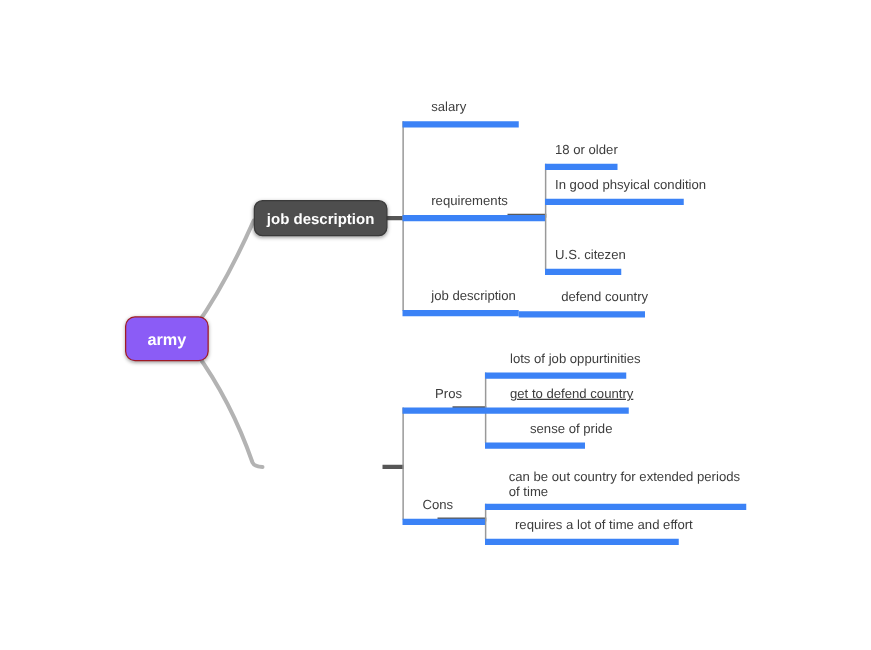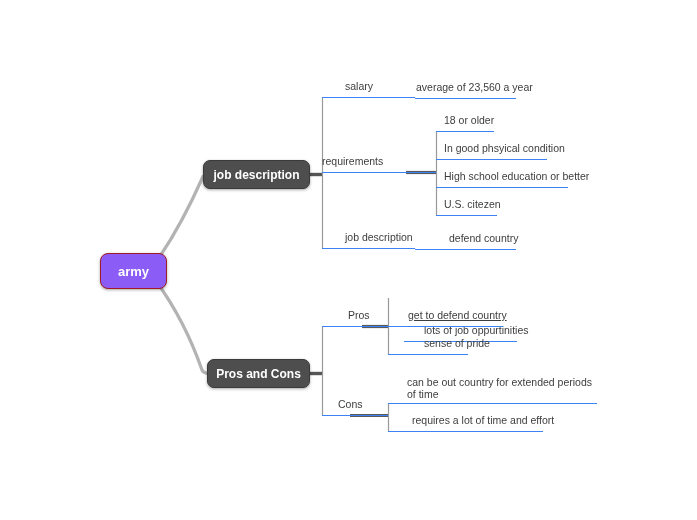--- a/index.html
+++ b/index.html
@@ -49,21 +49,21 @@
     font-size: 12px;
   }
   .node-jobdesc { left: 203px; top: 160px; width: 107px; height: 29px; }
   .node-proscons { left: 207px; top: 359px; width: 103px; height: 29px; }
   .leaf {
     position: absolute;
     box-sizing: border-box;
     font-size: 10.5px;
     line-height: 12px;
     color: #3d3d3d;
-    border-bottom: 1px solid #3b82f6;
+    border-bottom: 5px solid #3b82f6;
     padding-bottom: 5px;
     white-space: nowrap;
   }
   .leaf--wrap {
     white-space: normal;
     line-height: 11.5px;
     padding-bottom: 3px;
   }
 </style>
 </head>
@@ -86,43 +86,40 @@
     <line x1="362" y1="326.5" x2="389" y2="326.5" stroke="#5a5a5a" stroke-width="3.2"></line>
     <line x1="388.5" y1="298" x2="388.5" y2="354.5" stroke="#999999" stroke-width="1.2"></line>
     <line x1="350" y1="415.5" x2="389" y2="415.5" stroke="#5a5a5a" stroke-width="3.2"></line>
     <line x1="388.5" y1="403" x2="388.5" y2="431.5" stroke="#999999" stroke-width="1.2"></line>
   </svg>
 
   <div class="node node-root">army</div>
 
   <div class="node node-branch node-jobdesc">job description</div>
 
-  <div class="node node-branch node-proscons">Pros and Cons</div>
 
   <div class="leaf" style="left:322px; top:80px; width:93px; padding-left:23px;">salary</div>
 
-  <div class="leaf" style="left:415px; top:81px; width:101px; padding-left:1px;">average of 23,560 a year</div>
 
-  <div class="leaf" style="left:322px; top:155px; width:114px; ">requirements</div>
+  <div class="leaf" style="left:322px; top:155px; width:114px; padding-left:23px;">requirements</div>
 
   <div class="leaf" style="left:436px; top:114px; width:58px; padding-left:8px;">18 or older</div>
 
   <div class="leaf" style="left:436px; top:142px; width:111px; padding-left:8px;">In good phsyical condition</div>
 
-  <div class="leaf" style="left:436px; top:170px; width:132px; padding-left:8px;">High school education or better</div>
 
   <div class="leaf" style="left:436px; top:198px; width:61px; padding-left:8px;">U.S. citezen</div>
 
   <div class="leaf" style="left:322px; top:231px; width:93px; padding-left:23px;">job description</div>
 
   <div class="leaf" style="left:415px; top:232px; width:101px; padding-left:34px;">defend country</div>
 
   <div class="leaf" style="left:322px; top:309px; width:66px; padding-left:26px;">Pros</div>
 
-  <div class="leaf" style="left:404px; top:281px; width:113px; padding-left:20px;margin-top:43px;">lots of job oppurtinities</div>
+  <div class="leaf" style="left:388px; top:281px; width:113px; padding-left:20px;">lots of job oppurtinities</div>
 
   <div class="leaf" style="left:388px; top:309px; width:115px; padding-left:20px;text-decoration:underline;">get to defend country</div>
 
   <div class="leaf" style="left:388px; top:337px; width:80px; padding-left:36px;">sense of pride</div>
 
   <div class="leaf" style="left:322px; top:398px; width:66px; padding-left:16px;">Cons</div>
 
   <div class="leaf leaf--wrap" style="left:388px; top:377px; width:209px; padding-left:19px;">can be out country for extended periods of time</div>
 
   <div class="leaf" style="left:388px; top:414px; width:155px; padding-left:24px;">requires a lot of time and effort</div>

